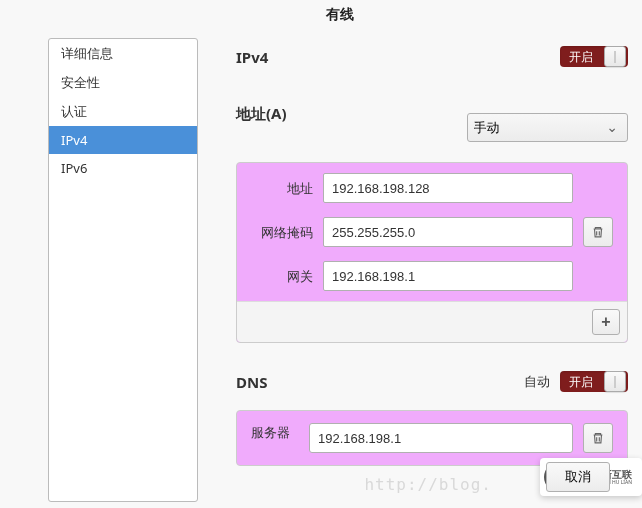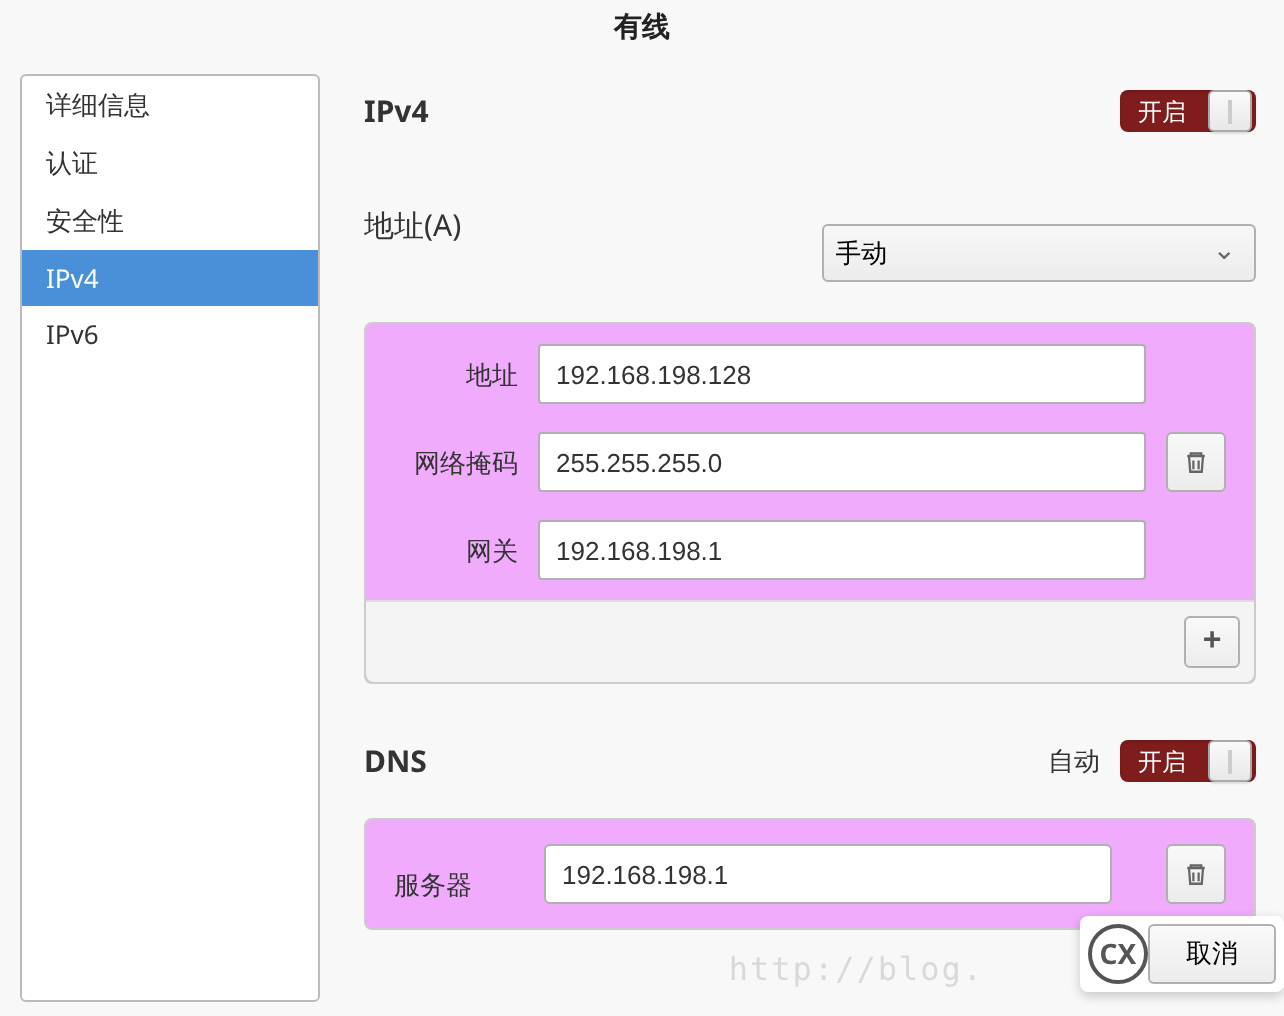--- a/index.html
+++ b/index.html
@@ -1,24 +1,24 @@
 <!DOCTYPE html>
 <html><head>
   <meta charset="utf-8">
   <style>
     * { box-sizing: border-box; margin: 0; padding: 0; }
     body { font-family: "Noto Sans", "Helvetica", sans-serif; font-size: 13px; color: #333; background: #f4f4f4; width: 642px; height: 508px; position: relative; }
     
-    .window { position: relative; width: 642px; height: 508px; background: #f8f8f8; }
+    .window { position: relative; width: 642px; height: 508px; background: #f8f8f8; padding-left: 38px; }
     
     .title { text-align: center; font-weight: bold; font-size: 14px; padding: 4px 0; color: #222; }
     
     .layout { display: flex; height: calc(100% - 24px); }
     
-    .sidebar { width: 150px; margin: 10px 0 10px 10px; background: #fff; border: 1px solid #bbb; border-radius: 3px; overflow: hidden; display: flex; flex-direction: column; }
+    .sidebar { width: 150px; margin: 10px 16px 10px 10px; background: #fff; border: 1px solid #bbb; border-radius: 3px; overflow: hidden; display: flex; flex-direction: column; }
     
     .sidebar-item { padding: 5px 12px; font-size: 13px; cursor: pointer; color: #333; }
     .sidebar-item.selected { background: #4a90d9; color: #fff; }
     
     .content-wrapper { flex: 1; position: relative; overflow-y: scroll; padding: 0 4px 0 0; }
     .content-wrapper::-webkit-scrollbar { width: 12px; }
     .content-wrapper::-webkit-scrollbar-track { background: #eee; }
     .content-wrapper::-webkit-scrollbar-thumb { background: #bbb; border-radius: 6px; }
     
     .content { padding: 18px 10px 60px 22px; }
@@ -29,63 +29,63 @@
     .section-title { font-weight: bold; font-size: 15px; color: #333; }
     .header-right { display: flex; align-items: center; gap: 10px; }
     .auto-label { font-size: 13px; color: #333; }
     
     .toggle { display: inline-flex; align-items: center; width: 68px; height: 21px; background: #7f1d1d; border-radius: 4px; position: relative; cursor: pointer; box-shadow: inset 0 1px 2px rgba(0,0,0,0.15);}
     .toggle .toggle-text { color: #fff; font-size: 12px; flex: 1; text-align: center; }
     .toggle .toggle-knob { width: 22px; height: 21px; background: linear-gradient(#fafafa,#e8e8e8); border: 1px solid #aaa; border-radius: 3px; margin: 2px; box-shadow: 0 1px 1px rgba(0,0,0,0.1); display:flex; align-items:center; justify-content:center;}
     .toggle .toggle-knob::after{content:"";width:2px;height:12px;background:#ccc;}
     
     .row-line { display: flex; align-items: center; margin-bottom: 20px; gap: 180px;}
-    .address-label { font-weight: normal; font-size: 15px; }
+    .address-label { font-weight: bold; font-size: 15px; }
     
     select.combo { flex: 1; height: 29px; border: 1px solid #b0b0b0; border-radius: 3px; background: linear-gradient(#f7f7f7,#ececec); font-size: 13px; padding: 0 6px; cursor: pointer; appearance: none; -webkit-appearance: none; }
     .combo-wrap { flex: 1; position: relative; display: flex; margin-top: 28px; }
     .combo-wrap::after { content: "⌄"; position: absolute; right: 10px; top: 50%; transform: translateY(-60%); color: #666; font-size: 14px; pointer-events: none; }
     
     .fields-group { border: 1px solid #ccc; border-radius: 4px; background: #f0abfc; position: relative; }
     .fields-inner { padding: 10px 14px 10px 10px; display: flex; flex-direction:column; gap:14px;}
     
     .field-row { display: flex; align-items: center; gap: 10px; }
     .field-row .label { width: 66px; text-align: right; font-size: 13px; color: #333; flex-shrink: 0; }
     .field-row input[type=text] { flex: 1; height: 30px; border: 1px solid #b0b0b0; border-radius: 2px; padding: 0 8px; font-size: 13px; color: #333; background: #fff; }
     
     .icon-btn { width: 30px; height: 30px; border: 1px solid #b0b0b0; border-radius: 3px; background: linear-gradient(#f8f8f8,#ececec); cursor: pointer; display:flex; align-items:center; justify-content:center; flex-shrink:0; }
     .icon-btn svg { width: 14px; height: 15px; }
     
     .group-footer { border-top: 1px solid #ddd; padding: 7px; display: flex; justify-content: flex-end; background: #f4f4f4; border-radius: 0 0 4px 4px;}
     .add-btn { width: 28px; height: 26px; border: 1px solid #b0b0b0; border-radius: 3px; background: linear-gradient(#f9f9f9,#ececec); cursor: pointer; font-size: 16px; font-weight: bold; color:#555; display:flex;align-items:center;justify-content:center;}
     
-    .dns-row { display: flex; align-items: flex-end; gap: 27px; padding: 12px 14px; }
+    .dns-row { display: flex; align-items: flex-start; gap: 10px; padding: 12px 14px; }
     .dns-row .label { width: 48px; text-align: left; font-size: 13px; color: #333; }
     .dns-row input[type=text] { flex: 1; height: 30px; border: 1px solid #b0b0b0; border-radius: 3px; padding: 0 8px; font-size: 13px; color: #333; background: #fff; }
     
-    .footer-bar { position: absolute; right: 4px; bottom: 16px; display: flex; gap: 8px; z-index:5;margin-top:36px;}
+    .footer-bar { position: absolute; right: 32px; bottom: 16px; display: flex; gap: 8px; z-index:5;margin-top:36px;}
     .footer-btn { min-width: 64px; height: 30px; border: 1px solid #b0b0b0; border-radius: 3px; background: linear-gradient(#f9f9f9,#ececec); cursor: pointer; font-size: 13px; padding: 0 14px; }
 
     .watermark { position: absolute; right: 0; bottom: 12px; text-align: right; pointer-events:none; z-index:2;}
     .watermark .wm-url{ color: #d9d9d9; font-size: 16px; letter-spacing: 1px; font-family: monospace; position: absolute; right: 150px; bottom: 2px; white-space: nowrap;}
     .watermark .logo { display:inline-flex; align-items:center; gap:6px; background:#fff; padding:4px 10px 4px 4px; border-radius:4px; box-shadow: 0 2px 6px rgba(0,0,0,0.2);}
     .wm-circle{width:30px;height:30px;border:2px solid #555;border-radius:50%;display:flex;align-items:center;justify-content:center;font-weight:bold;font-size:14px;color:#555;position:relative;}
     .wm-text{display:flex;flex-direction:column;font-size:10px;line-height:1.1;color:#555;font-weight:bold;}
   </style>
 </head>
 <body>
 
 <div class="window">
   <div class="title">有线</div>
 
   <div class="layout">
     <div class="sidebar">
       <div class="sidebar-item">详细信息</div>
+      <div class="sidebar-item">安全性</div>
       <div class="sidebar-item">认证</div>
-      <div class="sidebar-item">安全性</div>
       <div class="sidebar-item selected">IPv4</div>
       <div class="sidebar-item">IPv6</div>
     </div>
 
     <div class="content-wrapper">
       <div class="content">
 
         <div class="section">
           <div class="section-header">
             <div class="section-title">IPv4</div>

